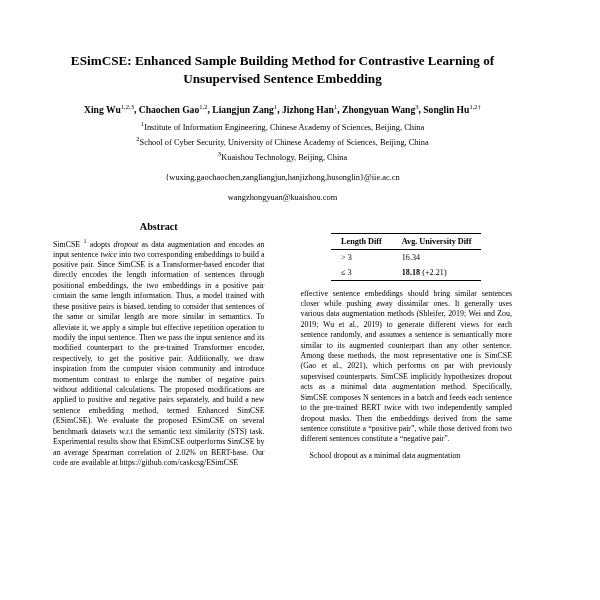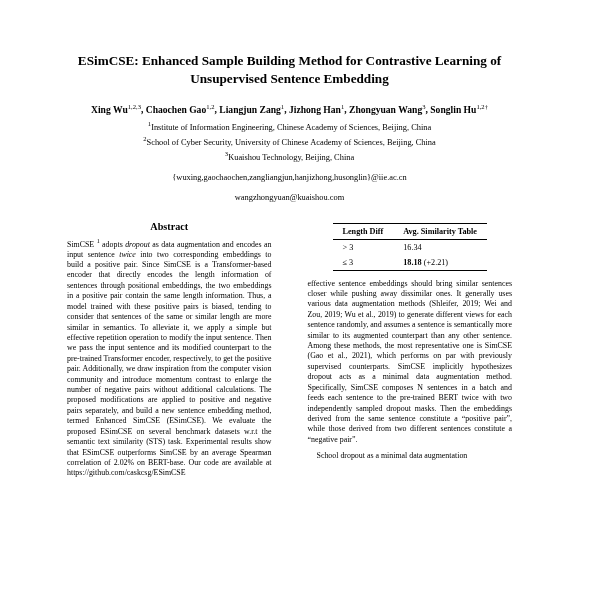--- a/index.html
+++ b/index.html
@@ -11,21 +11,21 @@
     height: 600px;
     background: #ffffff;
     font-family: "Liberation Serif", serif;
     color: #000000;
     overflow: hidden;
   }
   .page {
     width: 556px;
     height: 600px;
     box-sizing: border-box;
-    padding: 52px 44px 0 67px;
+    padding: 52px 44px 0 53px;
     position: relative;
     border-radius: 8px;
   }
   .title {
     font-size: 13.2px;
     font-weight: bold;
     text-align: center;
     line-height: 1.35;
     margin: 0 6px 14px 6px;
   }
@@ -74,21 +74,21 @@
     text-indent: 0;
   }
   p.body.indent {
     text-indent: 9px;
   }
   .ital { font-style: italic; }
   sup.fn { font-size: 6px; vertical-align: super; }
 
   
   .table-wrap {
-    margin-top: 2px;
+    margin-top: 12px;
     margin-bottom: 8px;
   }
   table.restab {
     border-collapse: collapse;
     margin: 0 auto;
     font-size: 8.2px;
   }
   table.restab th, table.restab td {
     padding: 3px 10px;
     text-align: left;
@@ -139,21 +139,21 @@
       <p class="body">SimCSE <sup class="fn">1</sup> adopts <span class="ital">dropout</span> as data augmentation and encodes an input sentence <span class="ital">twice</span> into two corresponding embeddings to build a positive pair. Since SimCSE is a Transformer-based encoder that directly encodes the length information of sentences through positional embeddings, the two embeddings in a positive pair contain the same length information. Thus, a model trained with these positive pairs is biased, tending to consider that sentences of the same or similar length are more similar in semantics. To alleviate it, we apply a simple but effective repetition operation to modify the input sentence. Then we pass the input sentence and its modified counterpart to the pre-trained Transformer encoder, respectively, to get the positive pair. Additionally, we draw inspiration from the computer vision community and introduce momentum contrast to enlarge the number of negative pairs without additional calculations. The proposed modifications are applied to positive and negative pairs separately, and build a new sentence embedding method, termed Enhanced SimCSE (ESimCSE). We evaluate the proposed ESimCSE on several benchmark datasets w.r.t the semantic text similarity (STS) task. Experimental results show that ESimCSE outperforms SimCSE by an average Spearman correlation of 2.02% on BERT-base. Our code are available at https://github.com/caskcsg/ESimCSE</p>
     </div>
 
     <div class="col">
 
       <div class="table-wrap">
         <table class="restab">
           <thead>
             <tr class="rule-top">
               <th class="rule-top">Length Diff</th>
-              <th class="rule-top">Avg. Similarity Table</th>
+              <th class="rule-top">Avg. University Diff</th>
             </tr>
           </thead>
           <tbody>
             <tr class="rule-mid">
               <td class="rule-mid">&gt; 3</td>
               <td class="rule-mid numcell">16.34</td>
             </tr>
             <tr>
               <td class="rule-bot">≤ 3</td>
               <td class="rule-bot numcell"><span class="bold">18.18</span> <span>(+2.21)</span></td>

